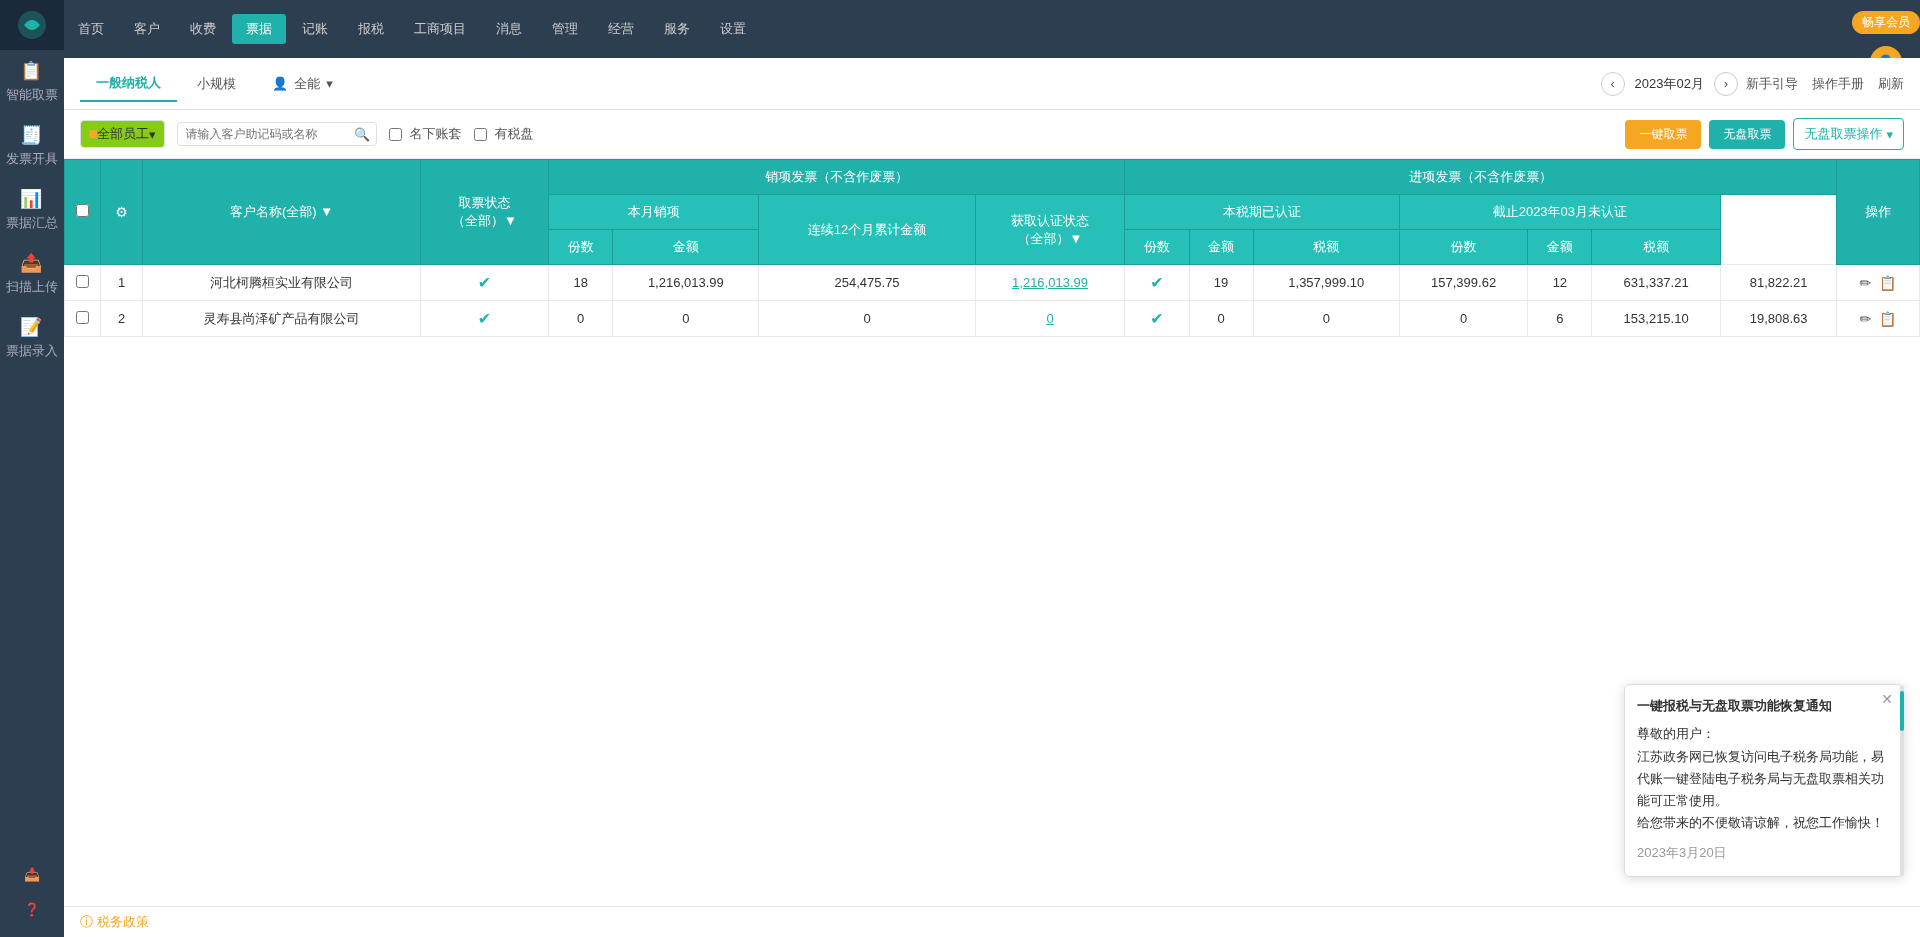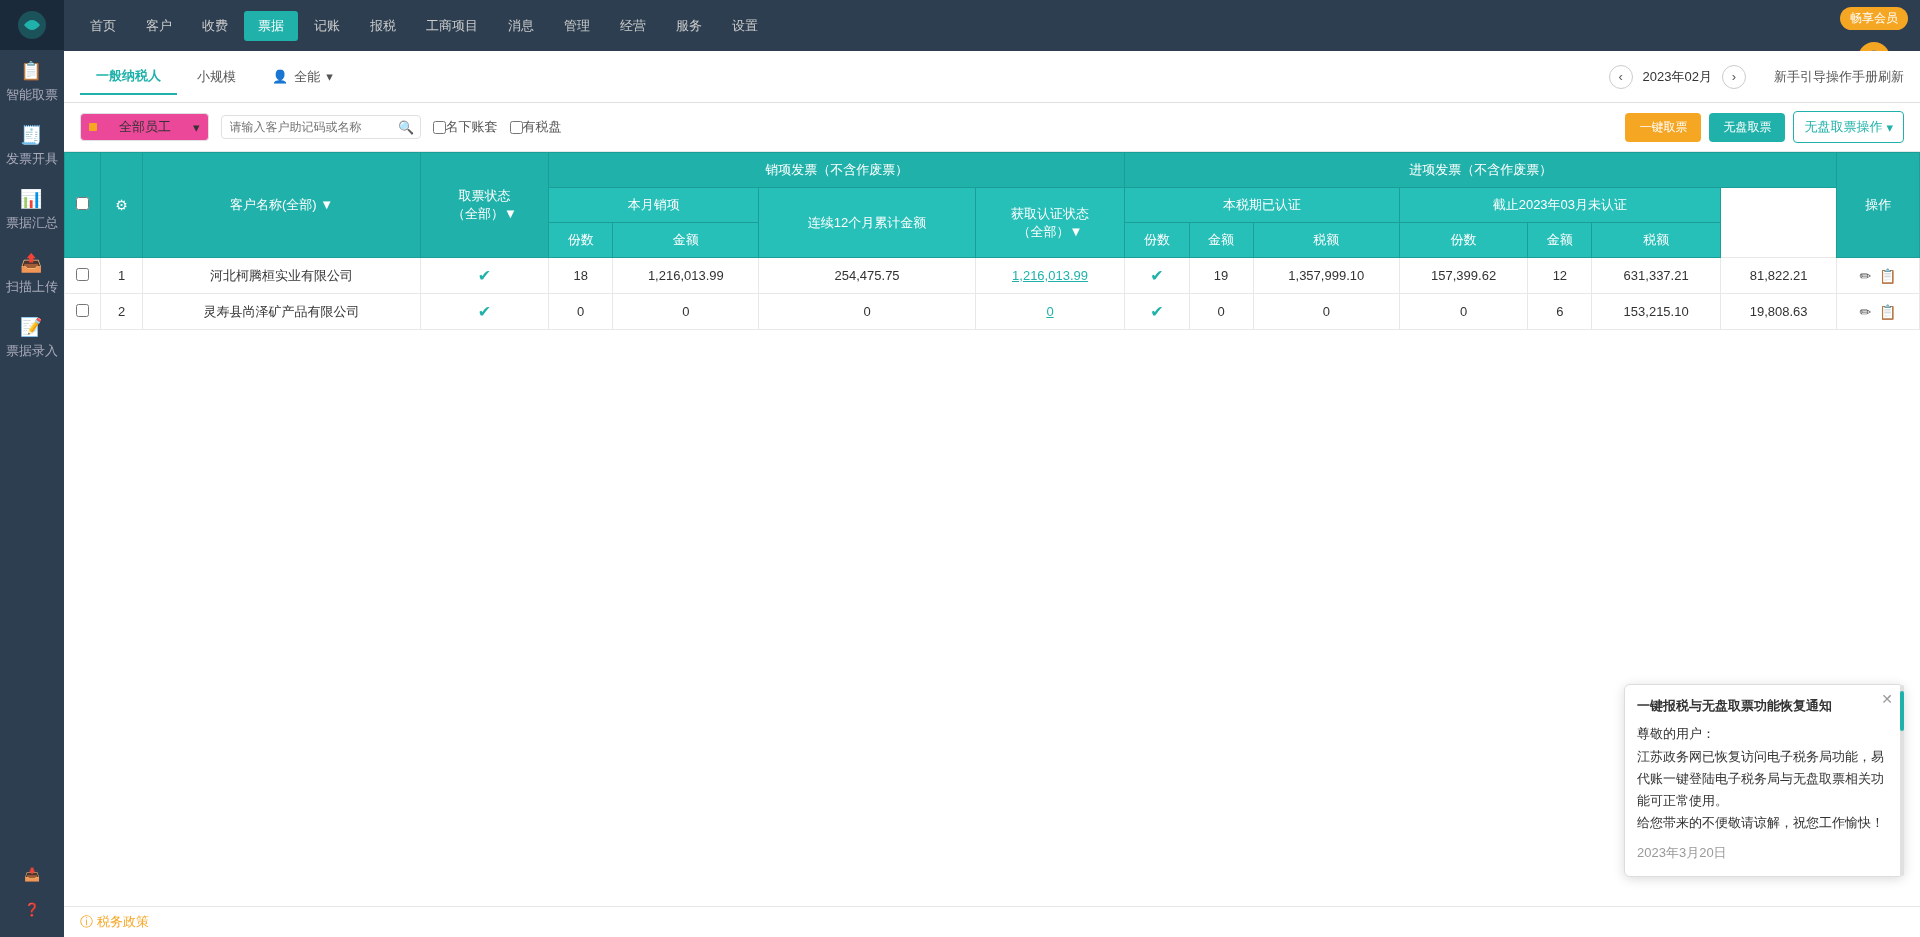--- a/index.html
+++ b/index.html
@@ -45,24 +45,24 @@
       align-items: center;
       padding-bottom: 10px;
     }
 
     
     .main-area { flex: 1; display: flex; flex-direction: column; overflow: hidden; }
 
     
     .top-nav {
       background: #2c3e50;
-      height: 51px;
-      display: flex;
-      align-items: center;
-      padding: 0 12px;
+      height: 58px;
+      display: flex;
+      align-items: center;
+      padding: 0 0;
       color: #ccc;
       gap: 2px;
       flex-shrink: 0;
     }
     .nav-item {
       padding: 6px 14px;
       color: #ccc;
       cursor: pointer;
       border-radius: 3px;
       font-size: 13px;
@@ -144,21 +144,21 @@
       border-radius: 50%;
       border: 1px solid #ccc;
       background: #fff;
       display: flex; align-items: center; justify-content: center;
       cursor: pointer;
       color: #555;
     }
     .tab-actions {
       display: flex;
       align-items: center;
-      margin-left: 20px;
+      gap: 14px;
       font-size: 12px;
       color: #555;
       text-align: center;
     }
     .tab-actions span { cursor: pointer; }
 
     
     .filter-bar {
       background: #fff;
       padding: 8px 16px;
@@ -166,24 +166,24 @@
       align-items: center;
       gap: 12px;
       border-bottom: 1px solid #e8e8e8;
       flex-shrink: 0;
     }
     .filter-select {
       border: 1px solid #e0e0e0;
       border-radius: 4px;
       padding: 4px 8px;
       font-size: 12px;
-      background: #ec4899;
-      display: flex;
-      align-items: center;
-      gap: 22px;
+      background: #84cc16;
+      display: flex;
+      align-items: center;
+      gap: 0;
       cursor: pointer;
       color: #333;
     }
     .filter-select .dot { width: 8px; height: 8px; background: #f5a623; border-radius: 1px; }
     .search-input-wrapper {
       position: relative;
       display: flex;
       align-items: center;
     }
     .search-input {
@@ -196,21 +196,21 @@
     }
     .search-icon-btn {
       position: absolute;
       right: 6px;
       cursor: pointer;
       color: #aaa;
     }
     .checkbox-label {
       display: flex;
       align-items: center;
-      gap: 0;
+      gap: 8px;
       font-size: 12px;
       color: #555;
       cursor: pointer;
     }
     .filter-right-btns {
       margin-left: auto;
       display: flex;
       align-items: center;
       gap: 8px;
     }

